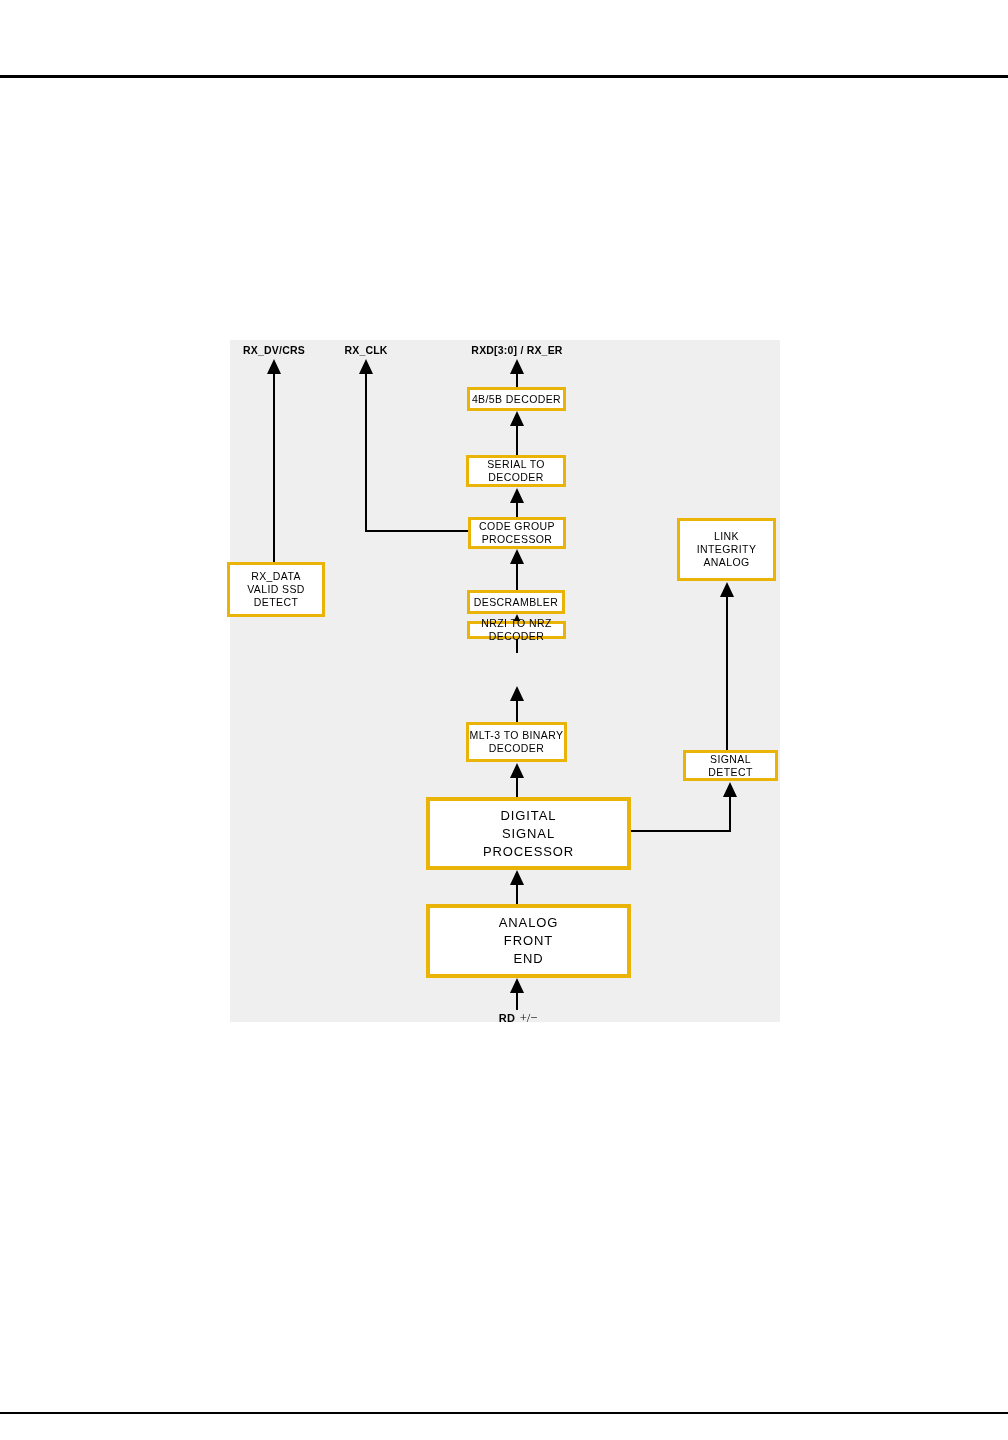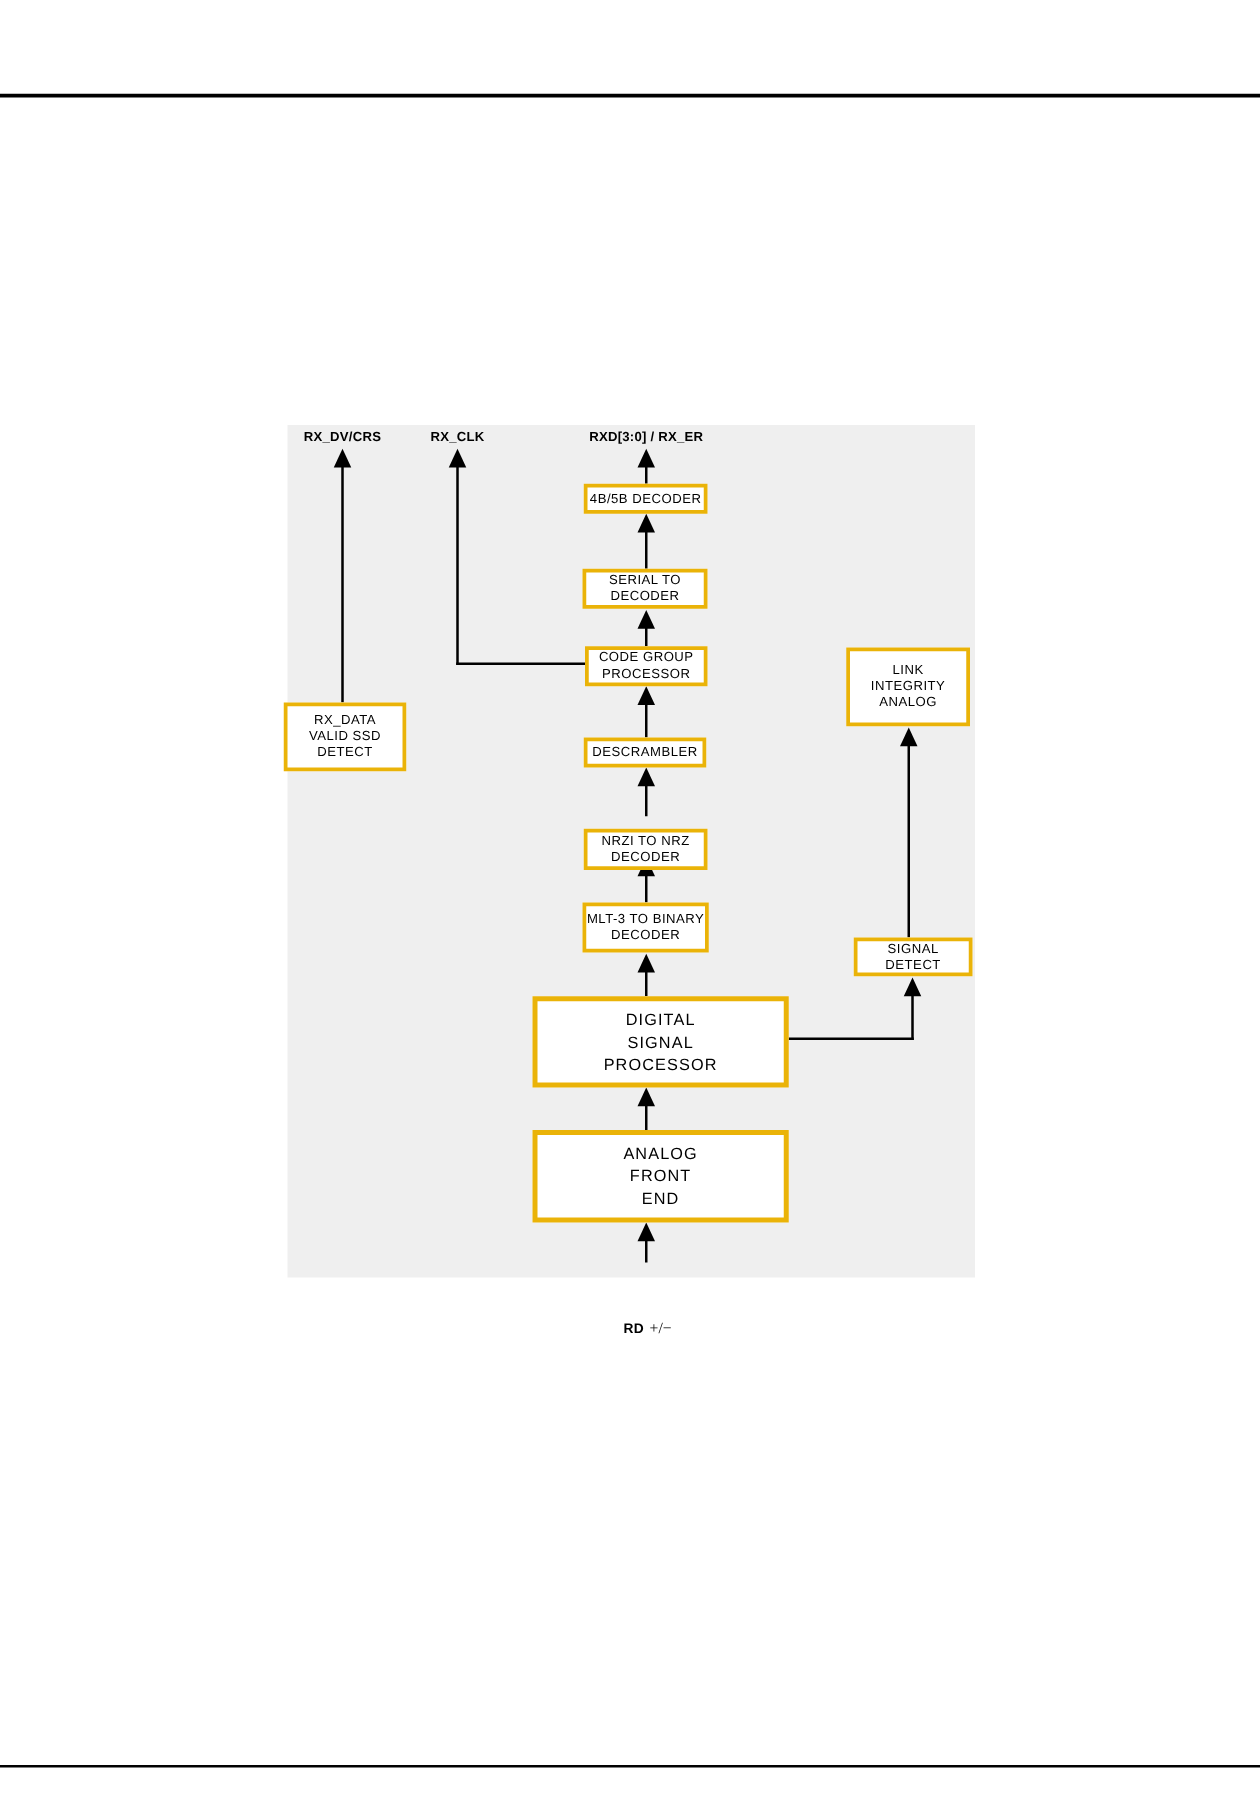--- a/index.html
+++ b/index.html
@@ -20,21 +20,21 @@
   .blk { position:absolute; box-sizing:border-box; background:#fff; border:3px solid #eab308;
          display:flex; flex-direction:column; align-items:center; justify-content:center;
          text-align:center; font-size:10.5px; line-height:13px; letter-spacing:0.4px; }
   .blk.big { border-width:4px; font-weight:normal; font-size:13px; line-height:18px; letter-spacing:0.9px;margin-left:13px; }
   .sig { position:absolute; font-weight:bold; font-size:10.5px; letter-spacing:0.2px;
          white-space:nowrap; transform:translateX(-50%); }
   .vline { position:absolute; width:2px; background:#000; }
   .hline { position:absolute; height:2px; background:#000; }
   .ah { position:absolute; width:0; height:0; transform:translateX(-50%);
         border-left:7px solid transparent; border-right:7px solid transparent; border-bottom:15px solid #000; }
-  .rdlab { position:absolute; left:518px; top:1008px; transform:translateX(-50%); white-space:nowrap;margin-top:45px; }
+  .rdlab { position:absolute; left:518px; top:1008px; transform:translateX(-50%); white-space:nowrap; }
   .rdlab .rd { font-weight:bold; font-size:11px; letter-spacing:0.3px; }
   .rdlab .pm { font-family:"Liberation Serif", serif; font-size:12.5px; }
 </style>
 </head>
 <body>
 
 <div class="page">
 
   <div class="rule top"></div>
   <div class="rule bottom"></div>
@@ -109,21 +109,21 @@
   <div class="blk" style="left:677px;top:518px;width:99px;height:63px">
     <span>LINK</span>
     <span>INTEGRITY</span>
     <span>ANALOG</span>
   </div>
 
   <div class="blk" style="left:467px;top:590px;width:98px;height:24px">
     <span>DESCRAMBLER</span>
   </div>
 
-  <div class="blk" style="left:467px;top:663px;width:99px;height:33px">
+  <div class="blk" style="left:467px;top:621px;width:99px;height:18px">
     <span>NRZI TO NRZ</span>
     <span>DECODER</span>
   </div>
 
   <div class="blk" style="left:466px;top:722px;width:101px;height:40px">
     <span>MLT-3 TO BINARY</span>
     <span>DECODER</span>
   </div>
 
   <div class="blk" style="left:683px;top:750px;width:95px;height:31px">

